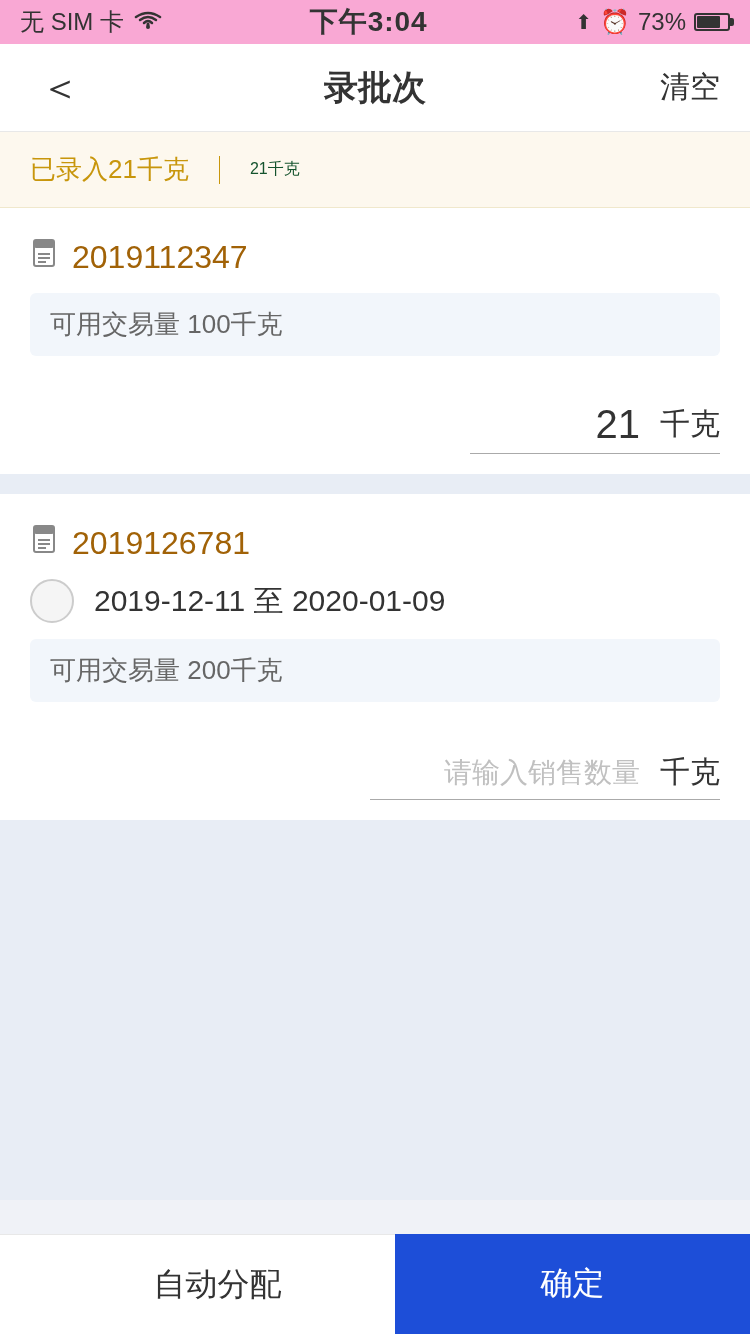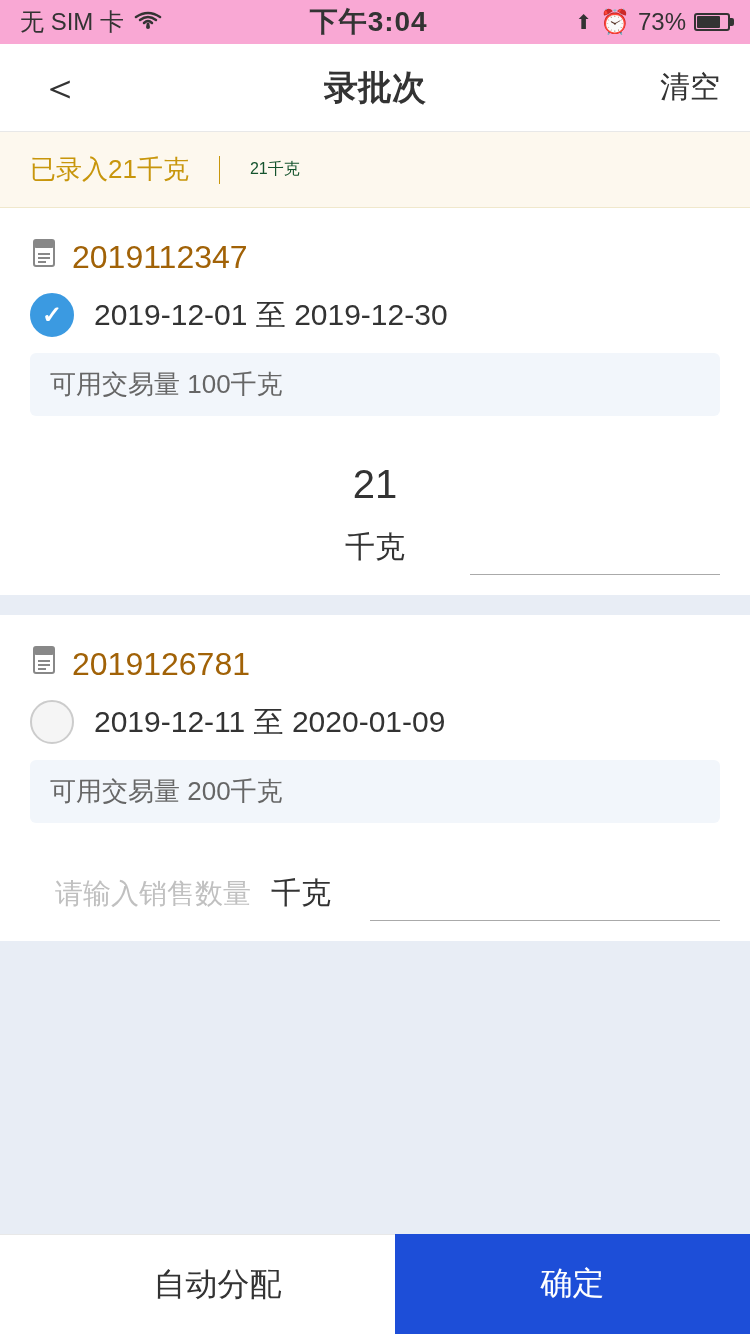--- a/index.html
+++ b/index.html
@@ -191,21 +191,20 @@
     }
     .quantity-row-wrapper {
       background: #fff;
     }
     .quantity-line {
       display: flex;
       justify-content: flex-end;
       align-items: center;
       padding: 16px 30px 6px 30px;
       gap: 20px;
-      flex-direction: column;
     }
     .underline-wrapper {
       display: flex;
       justify-content: flex-end;
       padding: 0 30px 20px 30px;
       background: #fff;
     }
     .underline {
       width: 250px;
       height: 1px;
@@ -217,24 +216,24 @@
       height: 20px;
       background: #e8edf5;
     }
 
     
     .input-row-wrapper {
       background: #fff;
     }
     .input-line {
       display: flex;
+      justify-content: flex-end;
       align-items: center;
       padding: 20px 30px 6px 30px;
       gap: 20px;
-      margin-left: 25px;
     }
     .input-placeholder {
       font-size: 28px;
       color: #c0c0c0;
     }
     .input-unit {
       font-size: 30px;
       color: #333;
     }
     .input-underline-wrap {
@@ -330,24 +329,20 @@
         <svg width="32" height="32" viewBox="0 0 32 32">
           <rect x="4" y="2" width="20" height="26" rx="2" fill="none" stroke="#888" stroke-width="2"></rect>
           <rect x="4" y="2" width="20" height="8" rx="2" fill="#888"></rect>
           <line x1="8" y1="16" x2="20" y2="16" stroke="#888" stroke-width="2"></line>
           <line x1="8" y1="20" x2="20" y2="20" stroke="#888" stroke-width="2"></line>
           <line x1="8" y1="24" x2="16" y2="24" stroke="#888" stroke-width="2"></line>
         </svg>
       </span>
       <span class="batch-id">2019112347</span>
     </div>
-    <div class="batch-date-row">
-      <div class="radio-circle checked"></div>
-      <span class="batch-date">2019-12-01 至 2019-12-30</span>
-    </div>
     <div class="batch-available">可用交易量 100千克</div>
   </div>
 
   <div class="quantity-row-wrapper">
     <div class="quantity-line">
       <span class="quantity-value">21</span>
       <span class="quantity-unit">千克</span>
     </div>
     <div class="underline-wrapper">
       <div class="underline"></div>

